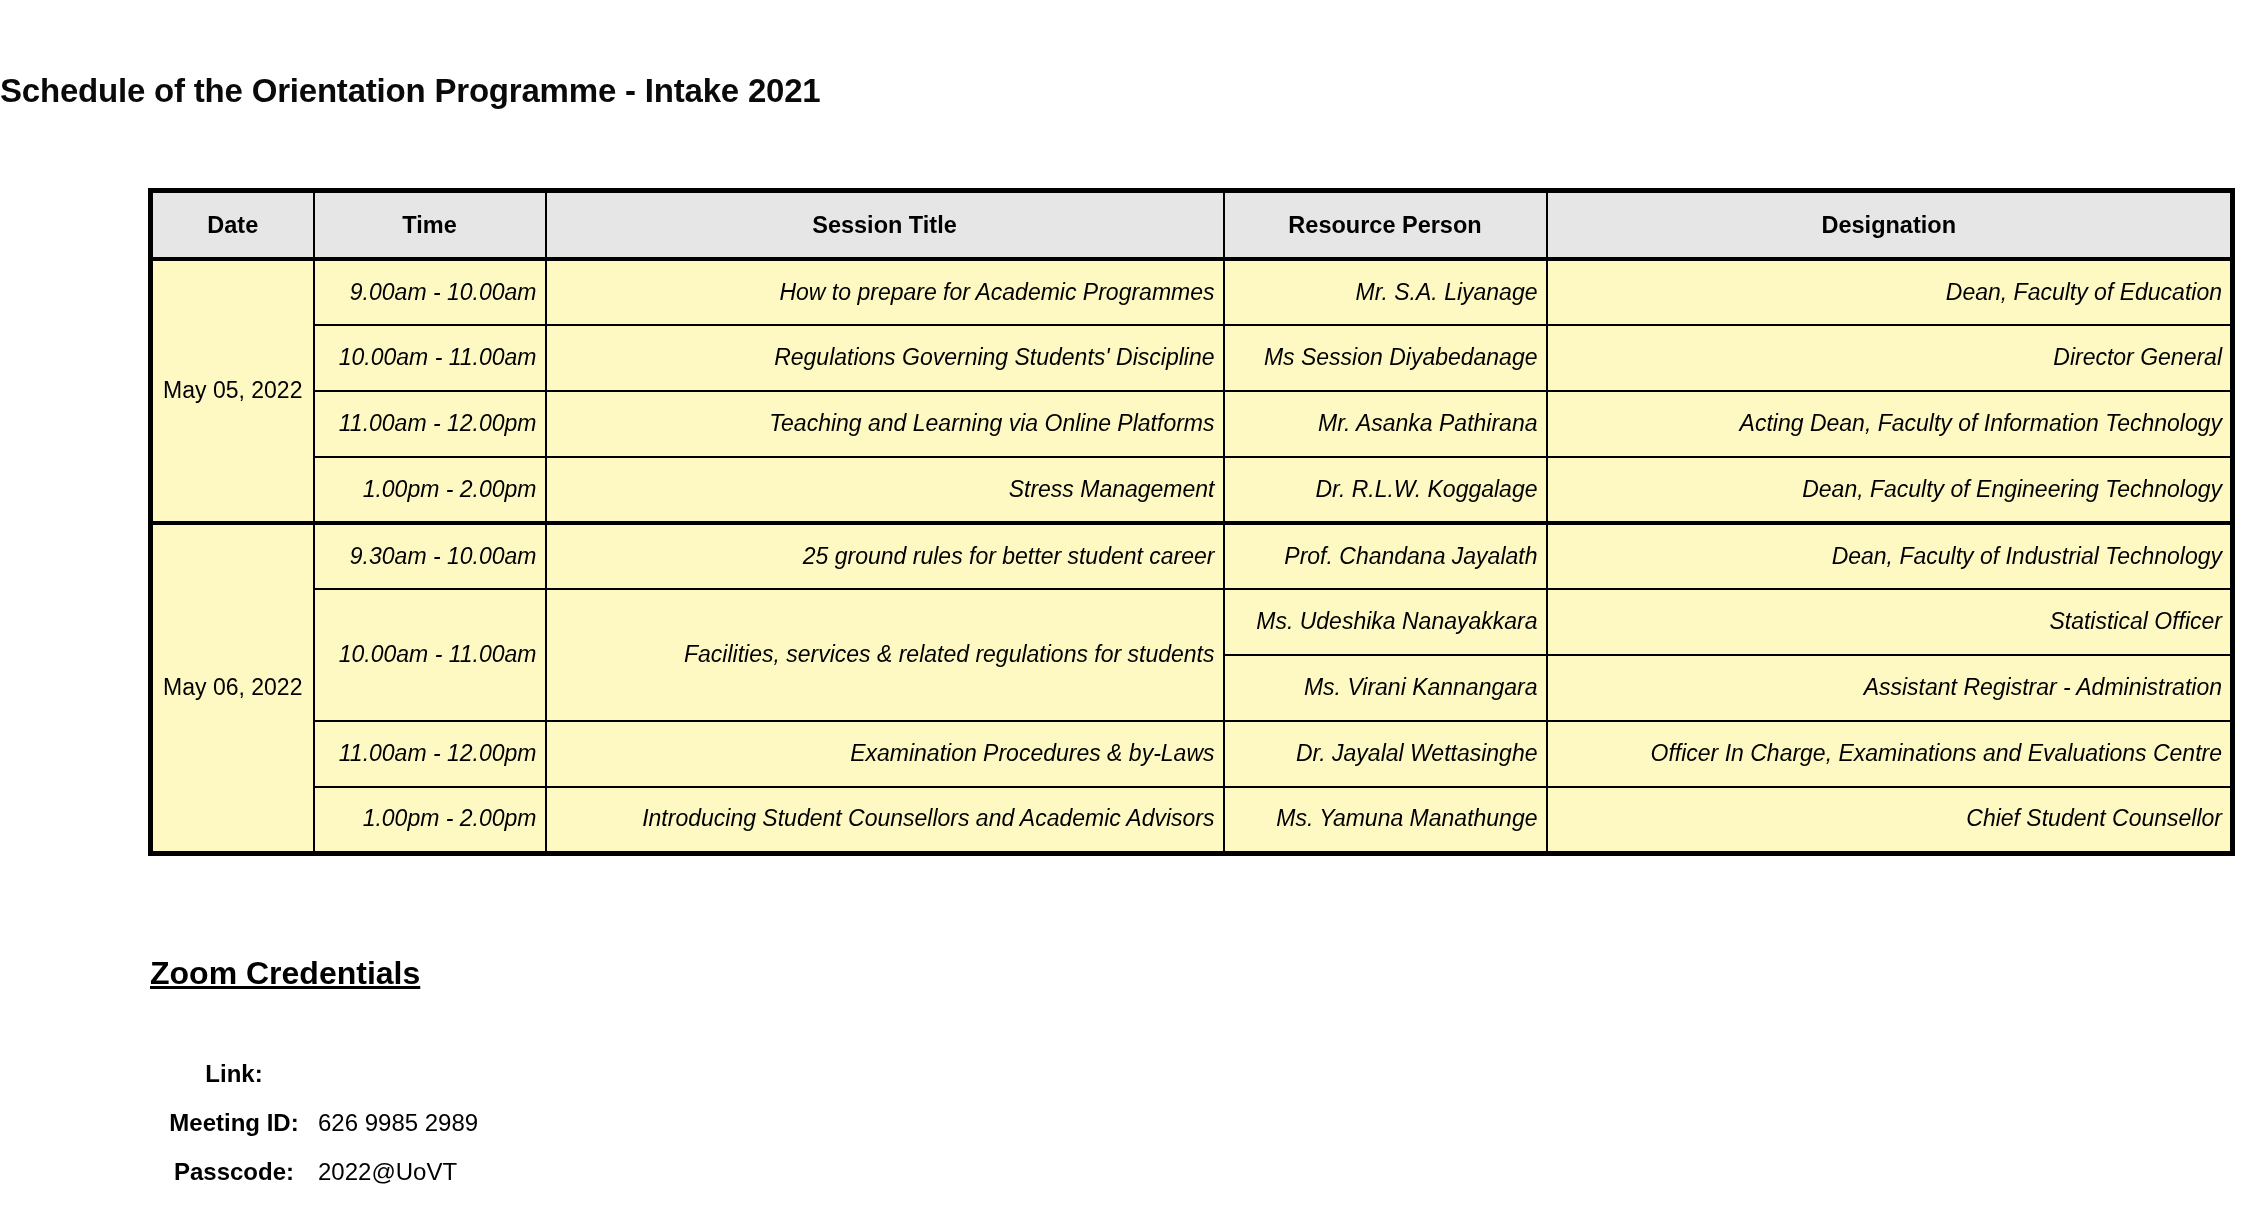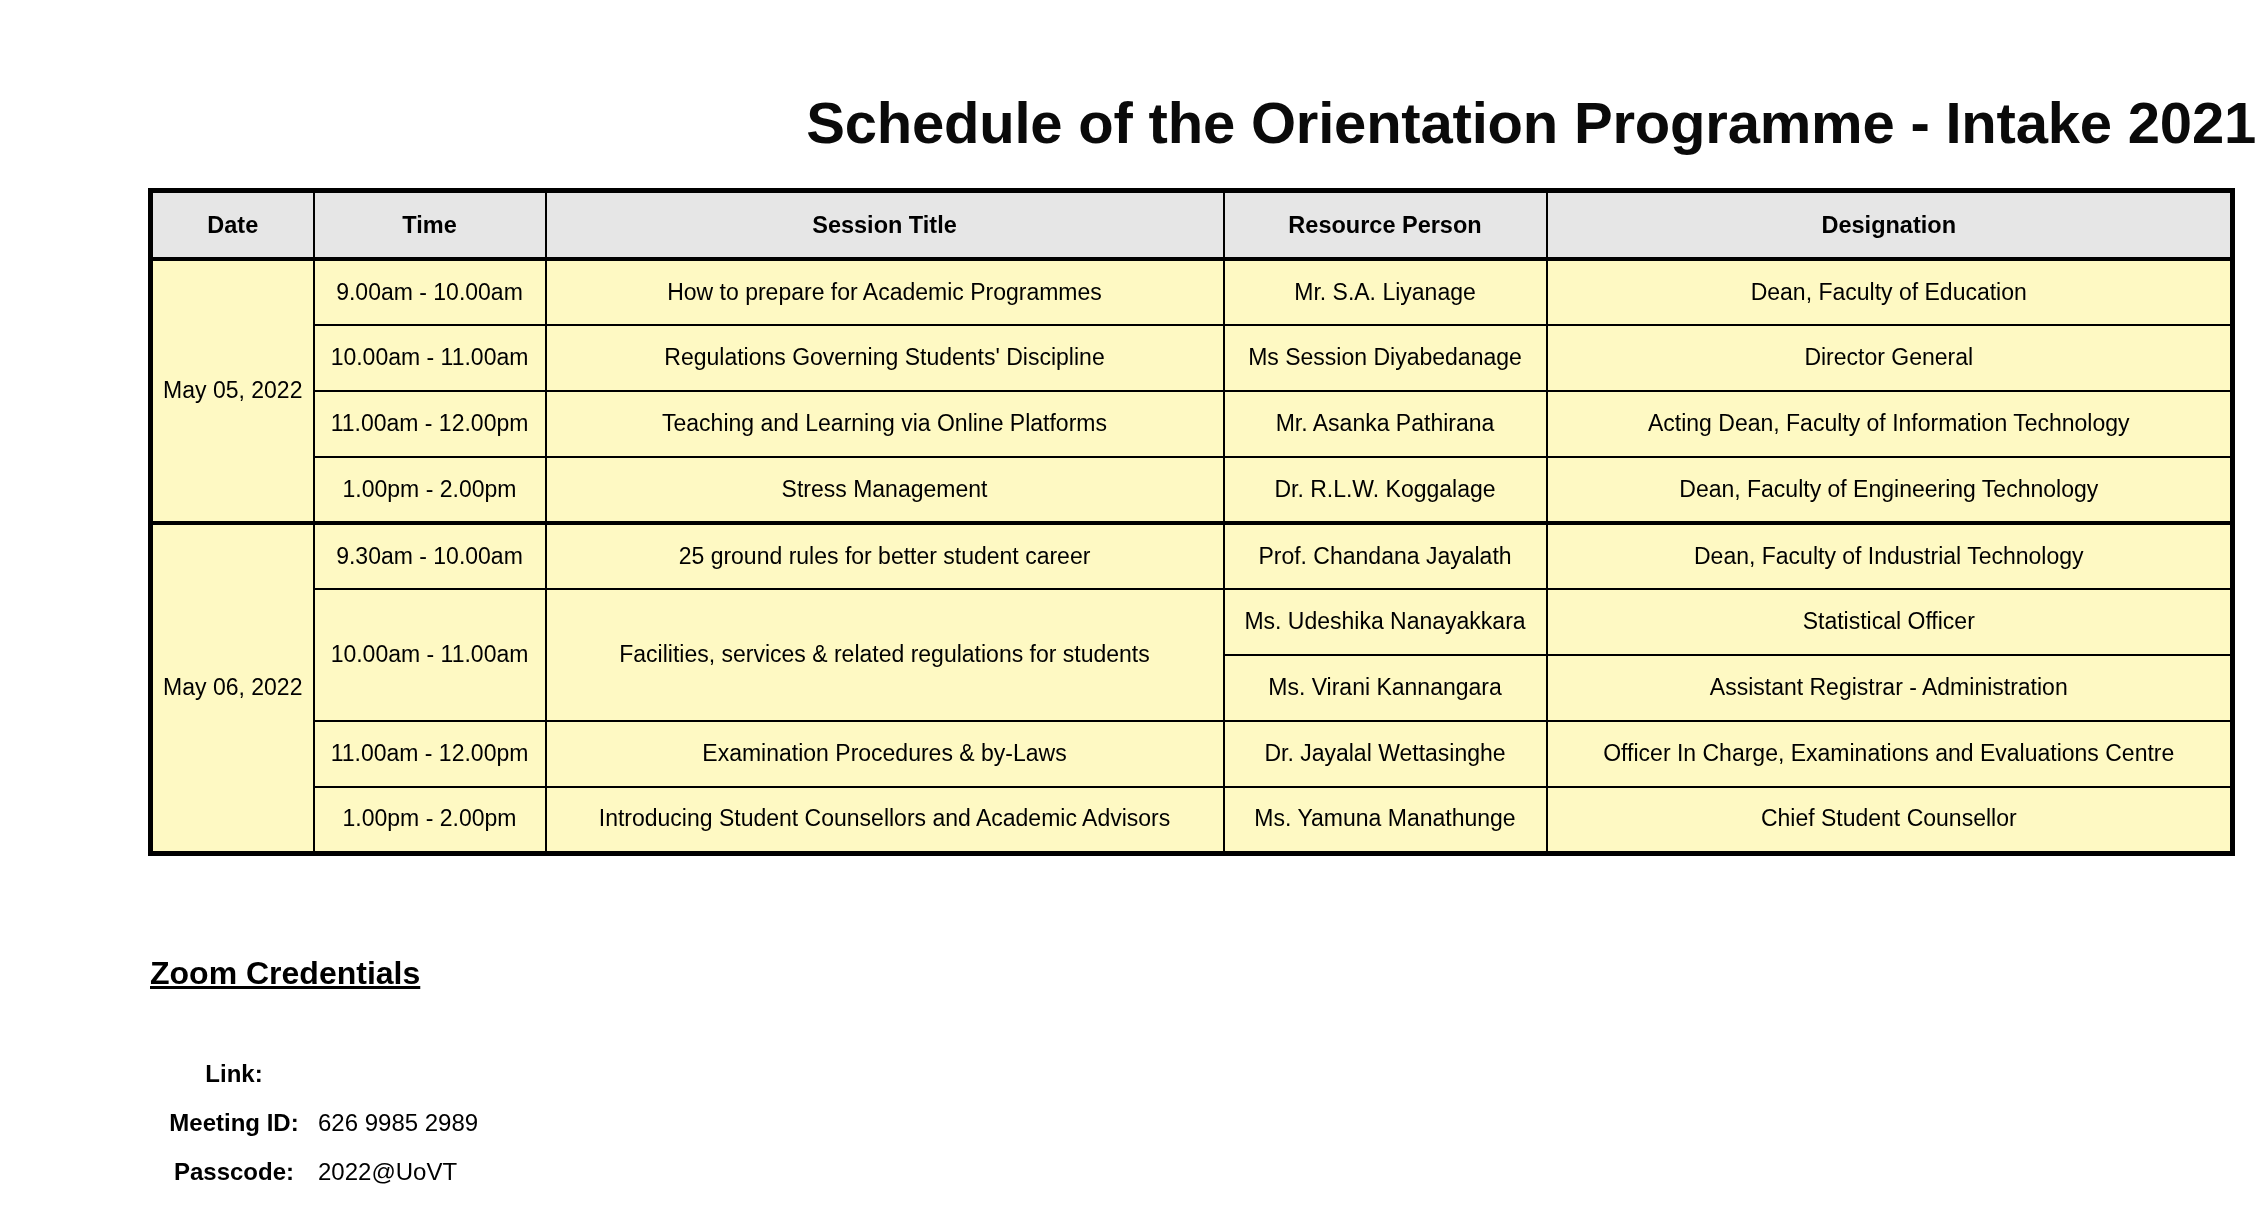--- a/index.html
+++ b/index.html
@@ -22,22 +22,22 @@
     height: 1210px;
     box-sizing: border-box;
   }
 
   
   .doc-title {
     position: absolute;
     left: 0;
     top: 50px;
     width: 2256px;
-    text-align: right;
-    font-size: 58px;
+    text-align: left;
+    font-size: 33px;
     font-weight: bold;
     letter-spacing: -0.2px;
     color: #0a0a0a;
     white-space: nowrap;
   }
 
   
   .table-wrap {
     position: absolute;
     left: 148px;
@@ -80,22 +80,23 @@
 
   td.cell-date {
     text-align: center;
     padding-left: 10px;
     vertical-align: middle;
   }
   td.cell-time,
   td.cell-title,
   td.cell-person,
   td.cell-desig {
-    text-align: center;
+    text-align: right;
     padding-left: 10px;
+    font-style: italic;
   }
   tbody tr { height: 66px; }
 
   
   tr.day-start > td { border-top: 4px solid #000000; }
 
   
   .creds {
     position: absolute;
     left: 150px;

